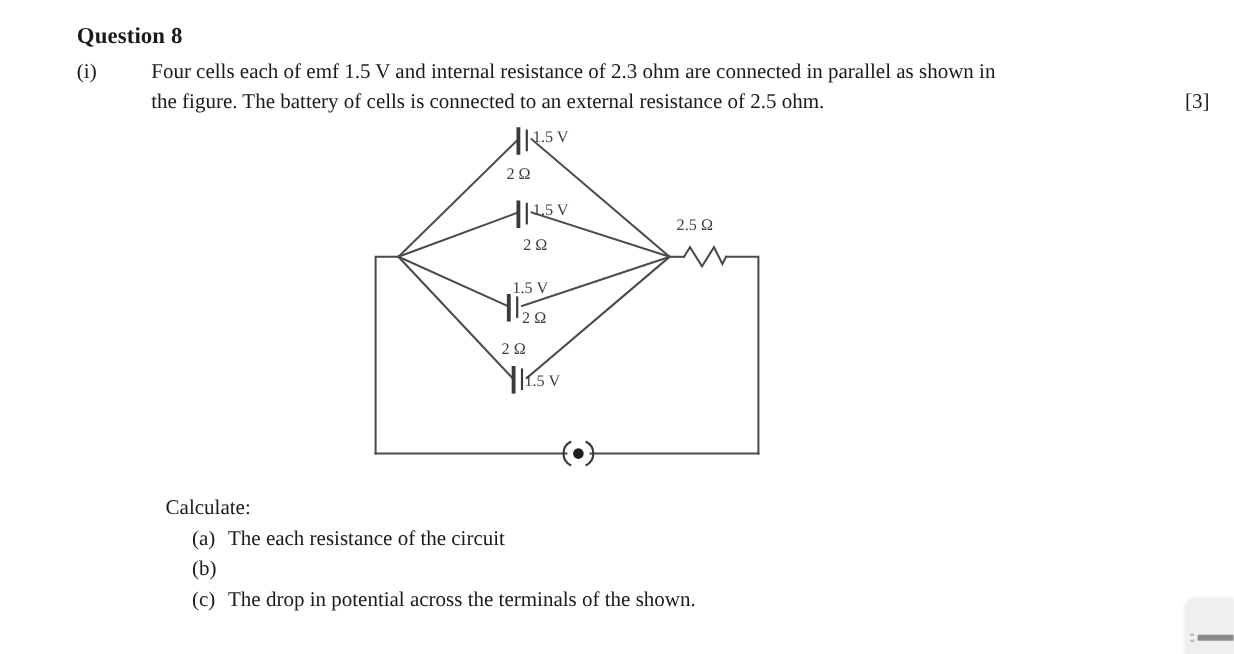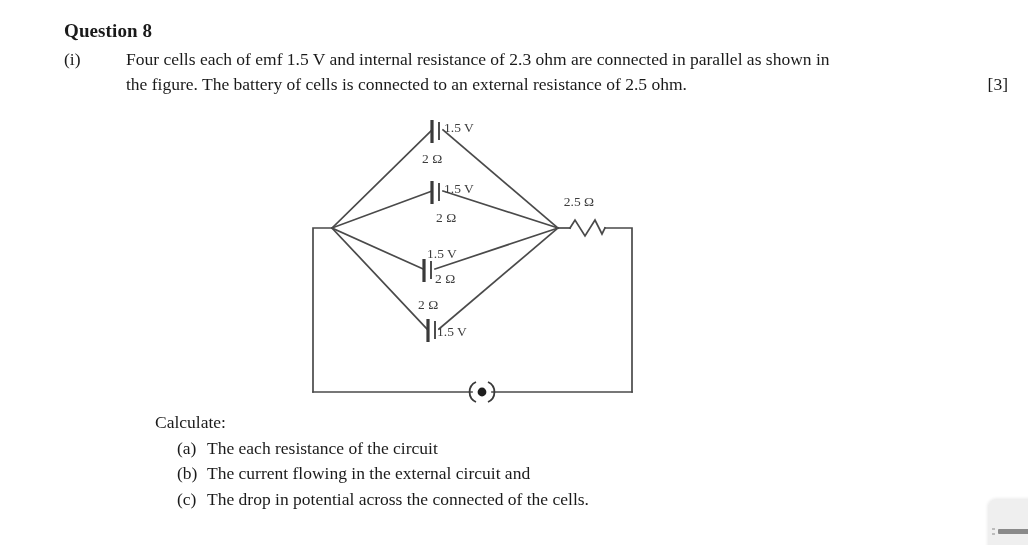--- a/index.html
+++ b/index.html
@@ -70,36 +70,36 @@
   .marks {
     font-size: 17.5px;
     white-space: nowrap;
     padding-right: 8px;
   }
 
   
   .figure {
     position: absolute;
     left: 296px;
-    top: 117px;
+    top: 103px;
     width: 356px;
     height: 292px;
   }
   .figure svg { display: block; }
 
   .cktext {
     font-family: "Liberation Serif", "DejaVu Serif", serif;
     font-size: 13.5px;
     fill: #3d3d3d;
   }
 
   
   .calculate-block {
     position: absolute;
-    left: 155px;
+    left: 138px;
     top: 410px;
     font-size: 17.5px;
     line-height: 25.5px;
   }
   .calc-head {
     display: block;
     white-space: nowrap;
   }
   .calc-list {
     margin: 0;
@@ -237,25 +237,24 @@
 
   <div class="calculate-block">
     <span class="calc-head">Calculate:</span>
     <ul class="calc-list">
       <li class="calc-item">
         <span class="calc-label">(a)</span>
         <span class="calc-text">The each resistance of the circuit</span>
       </li>
       <li class="calc-item">
         <span class="calc-label">(b)</span>
-        <span class="calc-text">The current flowing in the external circuit and</span>
       </li>
       <li class="calc-item">
         <span class="calc-label">(c)</span>
-        <span class="calc-text">The drop in potential across the connected of the cells.</span>
+        <span class="calc-text">The drop in potential across the terminals of the shown.</span>
       </li>
     </ul>
   </div>
 
   <div class="corner-panel">
     <div class="corner-panel-dots"></div>
     <div class="corner-panel-bar"></div>
   </div>
 
 </div>

